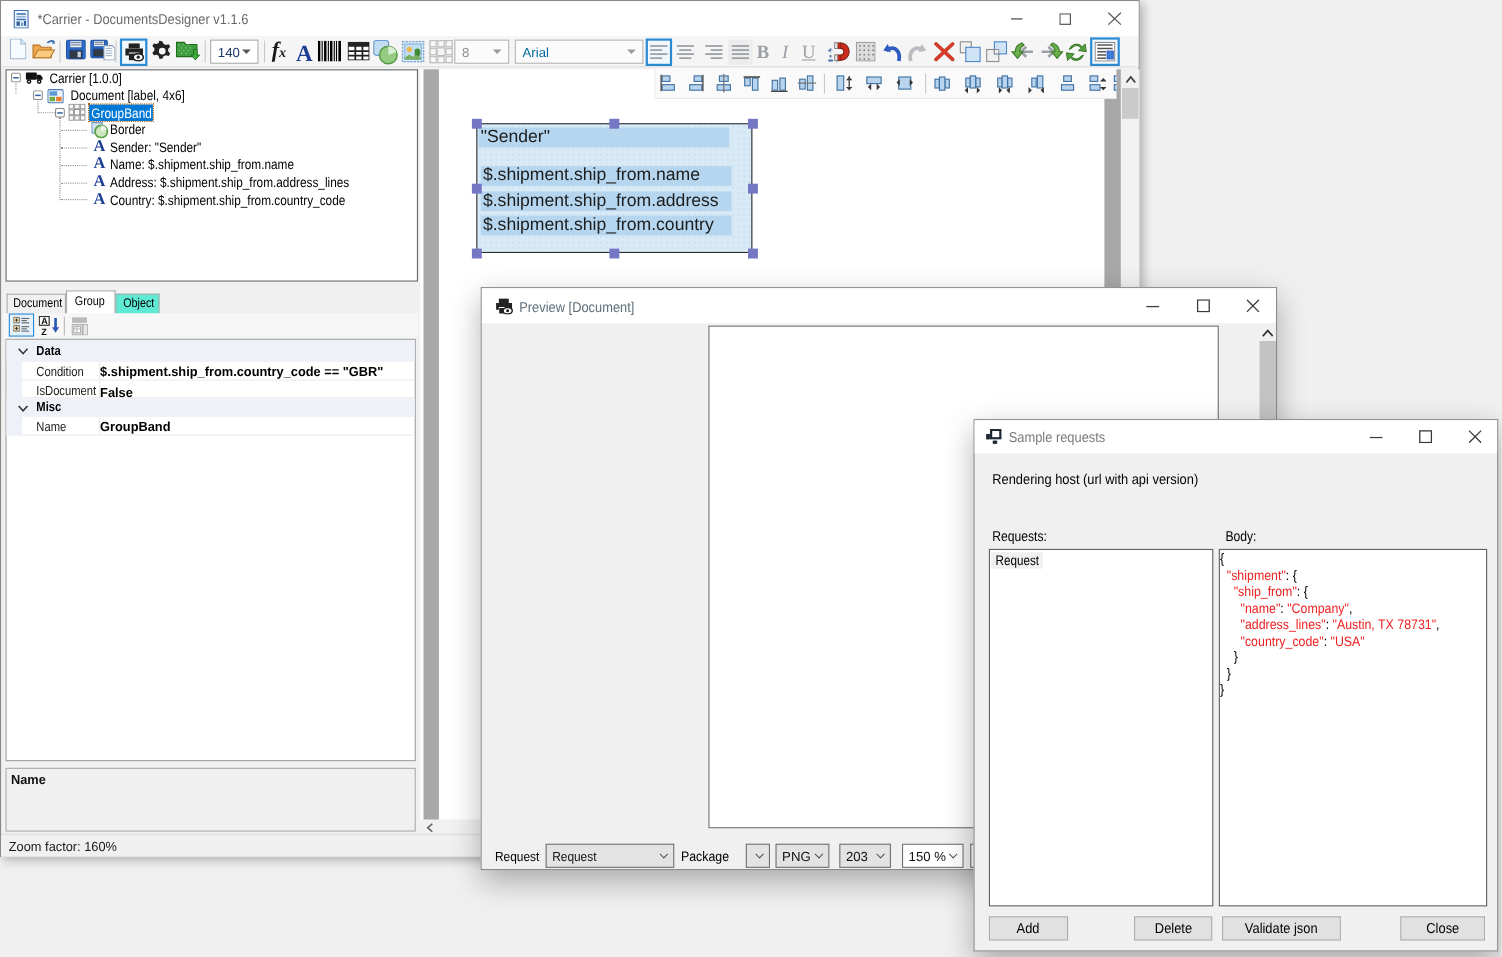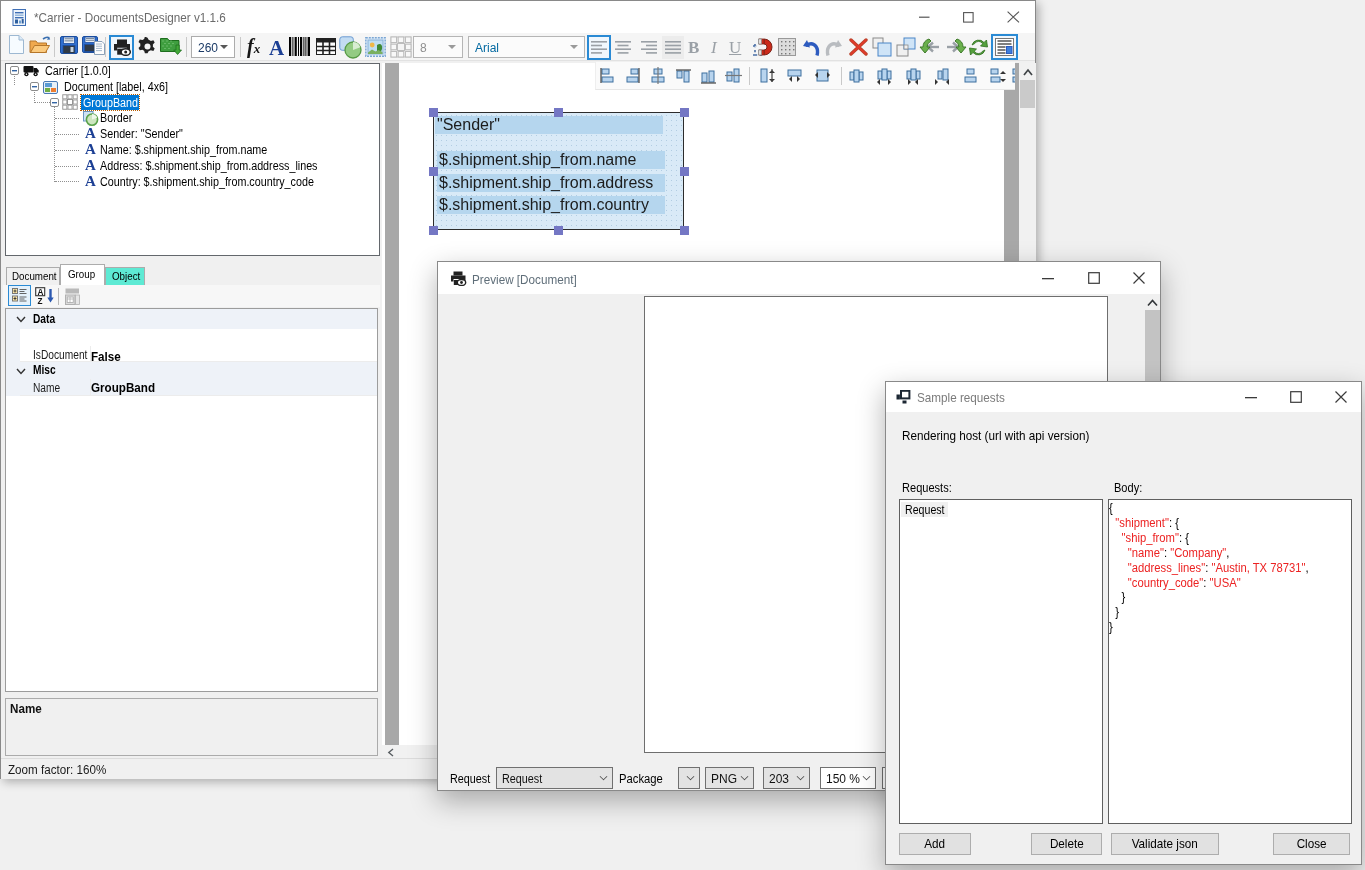--- a/index.html
+++ b/index.html
@@ -98,21 +98,21 @@
 
     <svg class="icon" style="left:159px; top:3px;" width="23" height="21" viewBox="0 0 23 21">
       <path d="M0.5 2.5 h7 l1.5 2 h10 v11 h-18.5 z" fill="#3f9e3f" stroke="#1e6e1e"></path>
       <path d="M2.5 5 h2 M6.5 5 h2 M10.5 5 h2 M4.5 7.5 h2 M8.5 7.5 h2 M12.5 7.5 h2 M2.5 10 h2 M6.5 10 h2 M10.5 10 h2 M4.5 12.5 h2 M8.5 12.5 h2" stroke="#8fd08f" stroke-width="1" stroke-dasharray="1 1"></path>
       <path d="M17.5 9 v6 M17.5 15 l-3-3.2 M17.5 15 l3-3.2" stroke="#fff" stroke-width="0"></path>
       <path d="M16 9 h3.2 v5 h2.3 l-3.9 4.5 l-3.9-4.5 h2.3 z" fill="#42a838" stroke="#1e6e1e" stroke-width="0.8"></path>
     </svg>
     <div class="sep1" style="left:185px; top:4px;"></div>
 
     <div class="combo" style="left:190px; top:3px; width:44px; height:22px;">
-        <span style="position:absolute; left:6px; top:4px; color:#1b3a66;">260</span>
+        <span style="position:absolute; left:6px; top:4px; color:#1b3a66;">140</span>
         <span class="arr"></span>
       </div>
     <div class="sep1" style="left:239px; top:4px;"></div>
 
     <div class="abs" style="left:246px; top:2px; width:22px; height:24px; font-family:'Liberation Serif',serif; font-style:italic; font-weight:bold; font-size:20px; color:#161616;">f<span style="font-size:13px;">x</span></div>
 
     <div class="abs" style="left:268px; top:3px; width:18px; height:24px; font-family:'Liberation Serif',serif; font-weight:bold; font-size:21px; color:#1c3f94;">A</div>
 
     <svg class="icon" style="left:288px; top:4px;" width="22" height="19" viewBox="0 0 22 19">
       <g fill="#000">
@@ -548,28 +548,33 @@
   <div class="abs" id="propgrid" style="left:4px; top:307px; width:373px; height:384px; background:#fff; border:1px solid #9c9c9c; font-size:12px; color:#000;">
     <div class="abs" style="left:0; top:0; width:14px; height:87px; background:#eef2f8;"></div>
 
     <div class="abs" style="left:0; top:0; width:371px; height:20px; background:#eef2f8;">
       <svg class="abs" style="left:10px; top:7px;" width="10" height="7">
           <path d="M1 1 L5 5.5 L9 1" fill="none" stroke="#333" stroke-width="1.4"></path>
         </svg>
       <span class="abs" style="left:27px; top:3px; font-weight:bold;"><span class="cx85">Data</span></span>
     </div>
 
+    <div class="abs" style="left:14px; top:20px; width:357px; height:17px; border-bottom:1px solid #ececec;">
+      <div class="abs" style="left:13px; top:2px; width:57px; overflow:hidden; color:#1a1a1a;"><span class="cx85">Condition</span></div>
+      <div class="abs" style="left:70px; top:0; width:1px; height:17px; background:#ececec;"></div>
+      <div class="abs" style="left:71px; top:2px; font-weight:bold; white-space:nowrap;"><span class="cx97">$.shipment.ship_from.country_code == "GBR"</span></div>
+    </div>
 
     <div class="abs" style="left:14px; top:37px; width:357px; height:16px; border-bottom:1px solid #ececec;">
       <div class="abs" style="left:13px; top:2px; width:57px; overflow:hidden; color:#1a1a1a;"><span class="cx85">IsDocument</span></div>
       <div class="abs" style="left:70px; top:0; width:1px; height:16px; background:#ececec;"></div>
       <div class="abs" style="left:71px; top:4px; font-weight:bold;"><span class="cx97">False</span></div>
     </div>
 
-    <div class="abs" style="left:0; top:53px; width:371px; height:33px; background:#eef2f8;">
+    <div class="abs" style="left:0; top:53px; width:371px; height:17px; background:#eef2f8;">
       <svg class="abs" style="left:10px; top:6px;" width="10" height="7">
           <path d="M1 1 L5 5.5 L9 1" fill="none" stroke="#333" stroke-width="1.4"></path>
         </svg>
       <span class="abs" style="left:27px; top:1px; font-weight:bold;"><span class="cx85">Misc</span></span>
     </div>
 
     <div class="abs" style="left:0; top:70px; width:14px; height:17px; background:#eef2f8;"></div>
     <div class="abs" style="left:14px; top:70px; width:357px; height:17px; border-bottom:1px solid #ececec;">
       <div class="abs" style="left:13px; top:2px; width:57px; overflow:hidden; color:#1a1a1a;"><span class="cx85">Name</span></div>
       <div class="abs" style="left:70px; top:0; width:1px; height:17px; background:#ececec;"></div>

